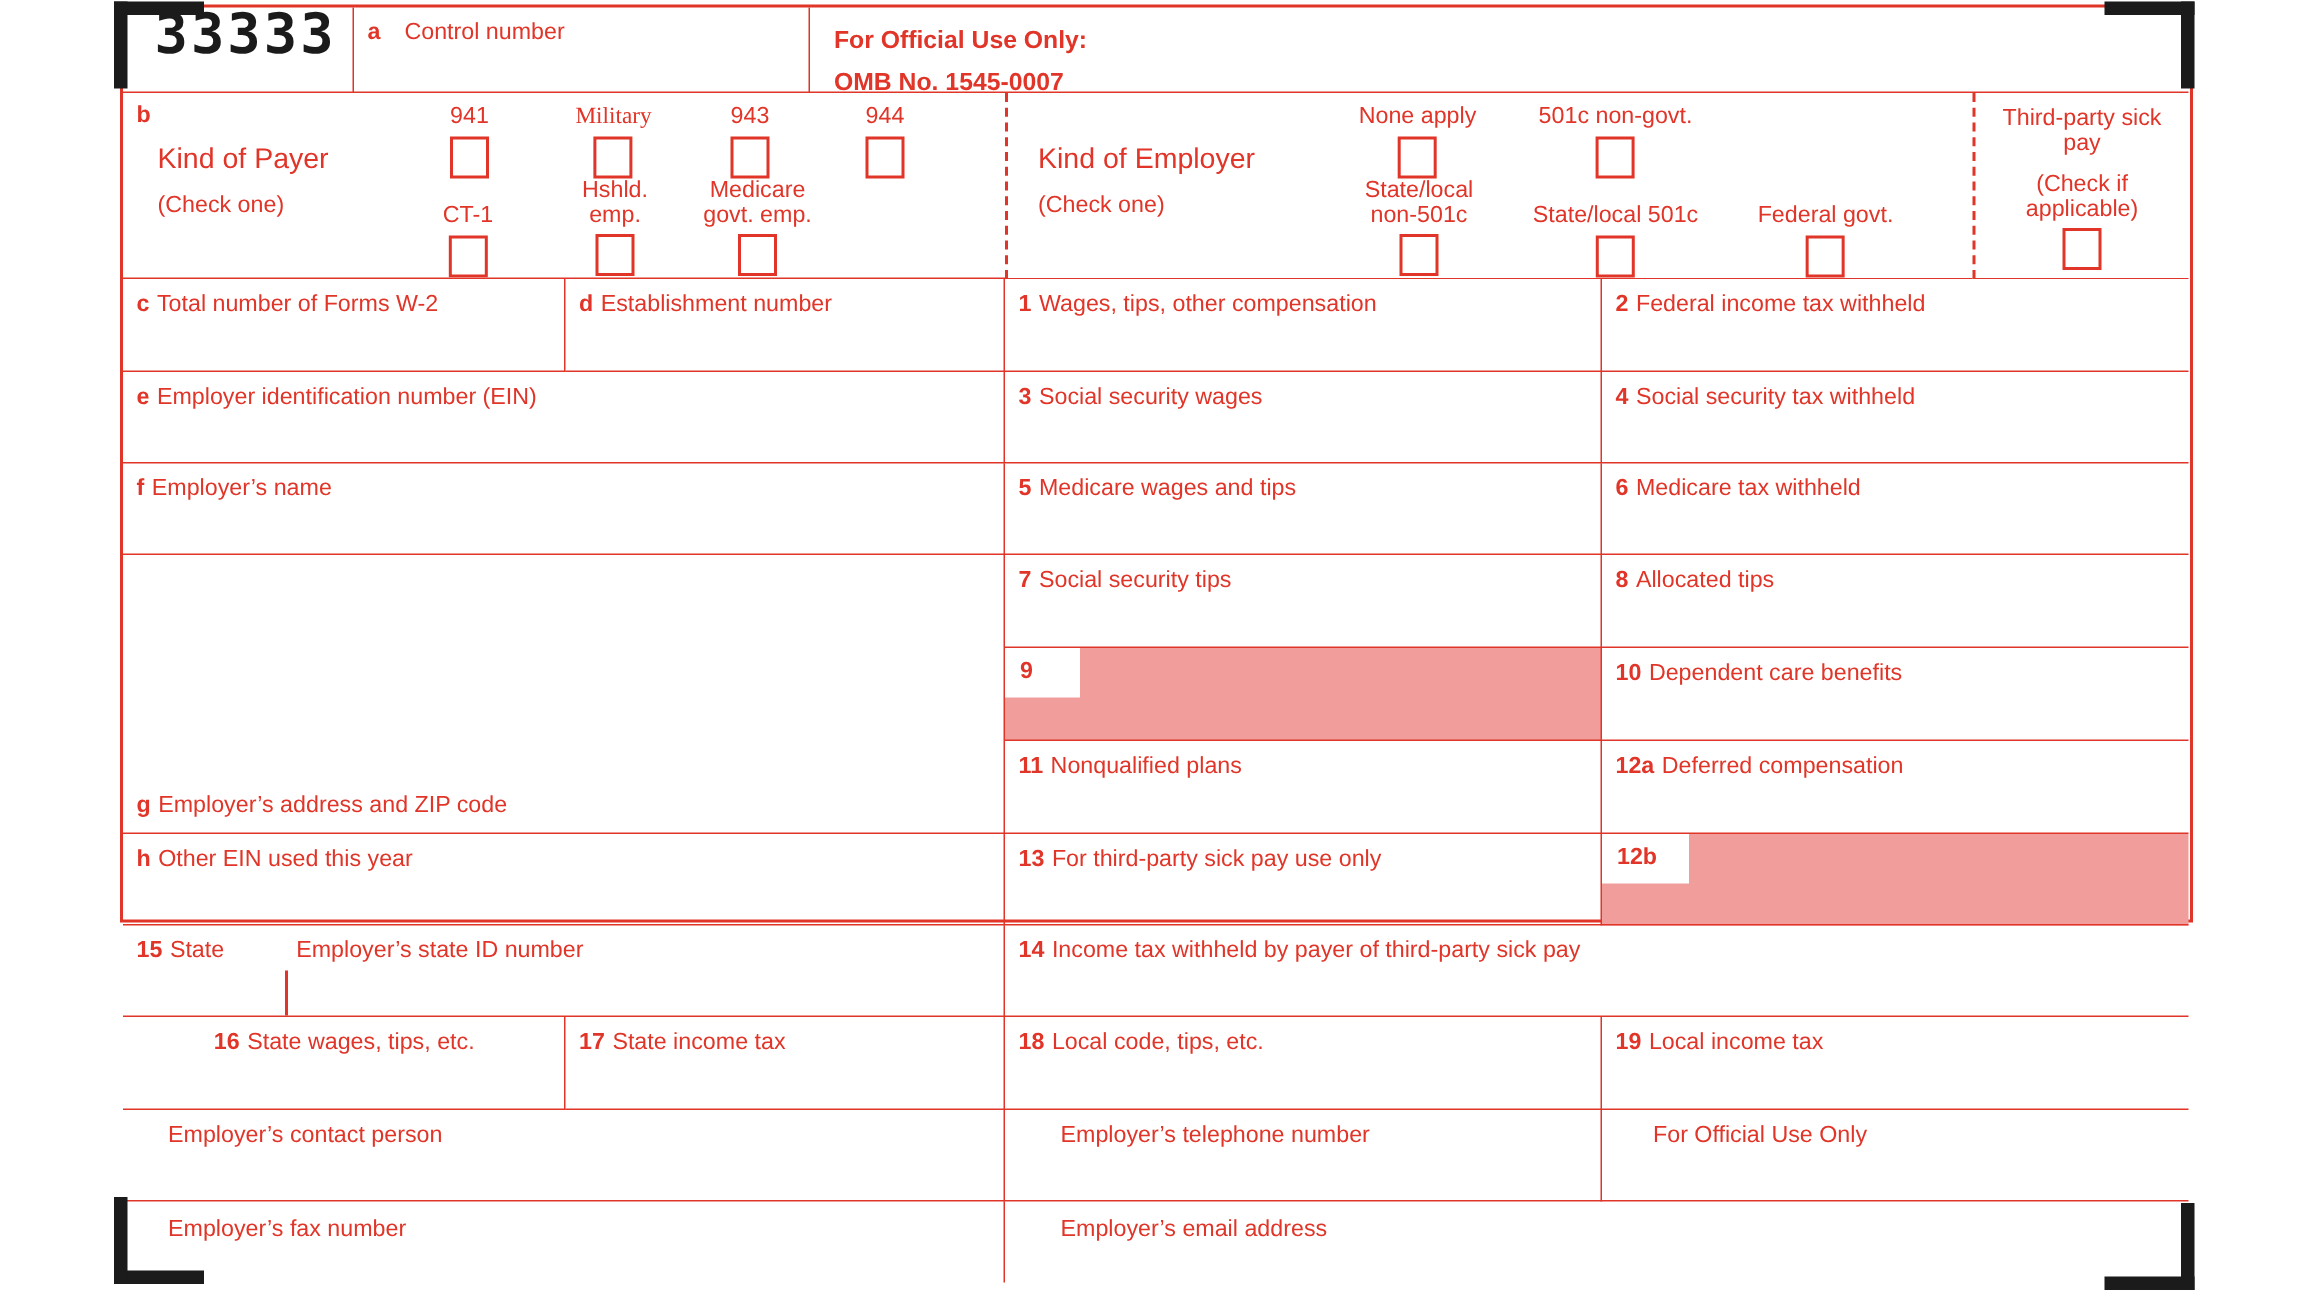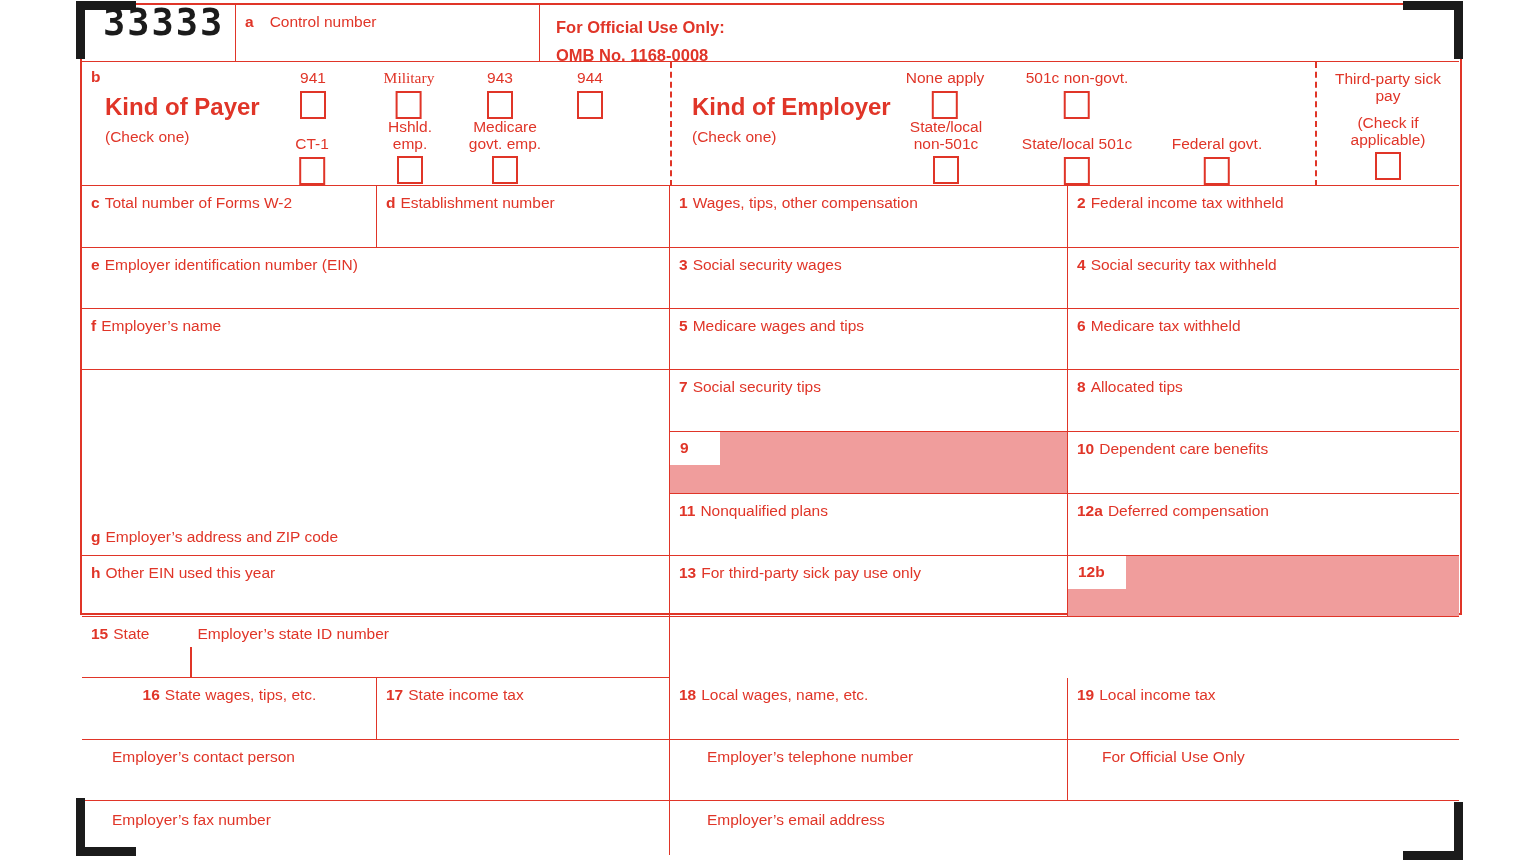--- a/index.html
+++ b/index.html
@@ -44,21 +44,21 @@
   .opt .lbl{white-space:nowrap;}
   .opt .lbl.wrap{white-space:normal;}
   .opt .cb{margin-top:4px;}
   .ctrl-value{
     font-family:"DejaVu Sans Mono", monospace;font-weight:bold;
     font-size:37px;color:var(--ink);letter-spacing:2px;
     padding:9px 0 0 21px;
   }
   .off{font-weight:bold;font-size:16.5px;padding:8px 0 0 16px;line-height:28px;}
   .sec-prefix{position:absolute;left:9px;top:6px;font-weight:bold;}
-  .sec-title{position:absolute;font-size:24px;font-weight:bold;white-space:nowrap;}
+  .sec-title{position:absolute;font-size:19px;font-weight:normal;white-space:nowrap;}
   .sec-sub{position:absolute;font-size:15.5px;white-space:nowrap;}
   .tp-col{
     position:absolute;left:0;top:0;width:100%;height:100%;
     display:flex;flex-direction:column;align-items:center;text-align:center;line-height:16.5px;
   }
   .g-label{position:absolute;left:9px;bottom:9px;}
   .g-label b{margin-right:5px;}
   .mini-div{position:absolute;left:108px;bottom:0;height:30px;border-left:2px solid var(--red);}
   .corner{position:absolute;width:60px;height:58px;z-index:6;box-sizing:border-box;}
   .c-tl{left:76px;top:1px;border-top:9px solid var(--ink);border-left:9px solid var(--ink);}
@@ -76,21 +76,21 @@
       <div class="ctrl-value">33333</div>
     </div>
     <div class="cell br bb" style="left:154px;top:0;width:304px;height:57px;">
       <div class="lab">
         <b>a</b><span class="wgap"></span><span>Control number</span>
       </div>
     </div>
     <div class="cell bb" style="left:458px;top:0;width:919px;height:57px;">
       <div class="off">
         <div>For Official Use Only:</div>
-        <div>OMB No. 1168-0008</div>
+        <div>OMB No. 1545-0007</div>
       </div>
     </div>
 
     <div class="cell bb" style="left:0;top:57px;width:588px;height:124px;">
       <div class="sec-prefix">b</div>
       <div class="sec-title" style="left:23px;top:36px;">Kind of Payer</div>
       <div class="sec-sub" style="left:23px;top:66px;">(Check one)</div>
 
       <div class="opt" style="left:231px;top:8px;">
         <div class="lbl">941</div>
@@ -223,29 +223,32 @@
     <div class="cell bb pink" style="left:986px;top:551px;width:391px;height:61px;">
       <div class="chip" style="width:58px;height:33px;"><span>12b</span></div>
     </div>
 
     <div class="cell br bb" style="left:0;top:612px;width:588px;height:61px;">
       <div class="lab">
         <b>15</b><span>State</span><span style="margin-left:48px;">Employer’s state ID number</span>
       </div>
       <div class="mini-div"></div>
     </div>
+    <div class="cell bb" style="left:588px;top:612px;width:789px;height:61px;">
+      <div class="lab"><b>14</b><span>Income tax withheld by payer of third-party sick pay</span></div>
+    </div>
 
     <div class="cell br bb" style="left:0;top:673px;width:295px;height:62px;text-align:center;">
       <div class="lab"><b>16</b><span>State wages, tips, etc.</span></div>
     </div>
     <div class="cell br bb" style="left:295px;top:673px;width:293px;height:62px;">
       <div class="lab"><b>17</b><span>State income tax</span></div>
     </div>
     <div class="cell br bb" style="left:588px;top:673px;width:398px;height:62px;">
-      <div class="lab"><b>18</b><span>Local wages, name, etc.</span></div>
+      <div class="lab"><b>18</b><span>Local code, tips, etc.</span></div>
     </div>
     <div class="cell bb" style="left:986px;top:673px;width:391px;height:62px;">
       <div class="lab"><b>19</b><span>Local income tax</span></div>
     </div>
 
     <div class="cell br bb" style="left:0;top:735px;width:588px;height:61px;">
       <div class="lab" style="padding-left:30px;">Employer’s contact person</div>
     </div>
     <div class="cell br bb" style="left:588px;top:735px;width:398px;height:61px;">
       <div class="lab" style="padding-left:37px;">Employer’s telephone number</div>

